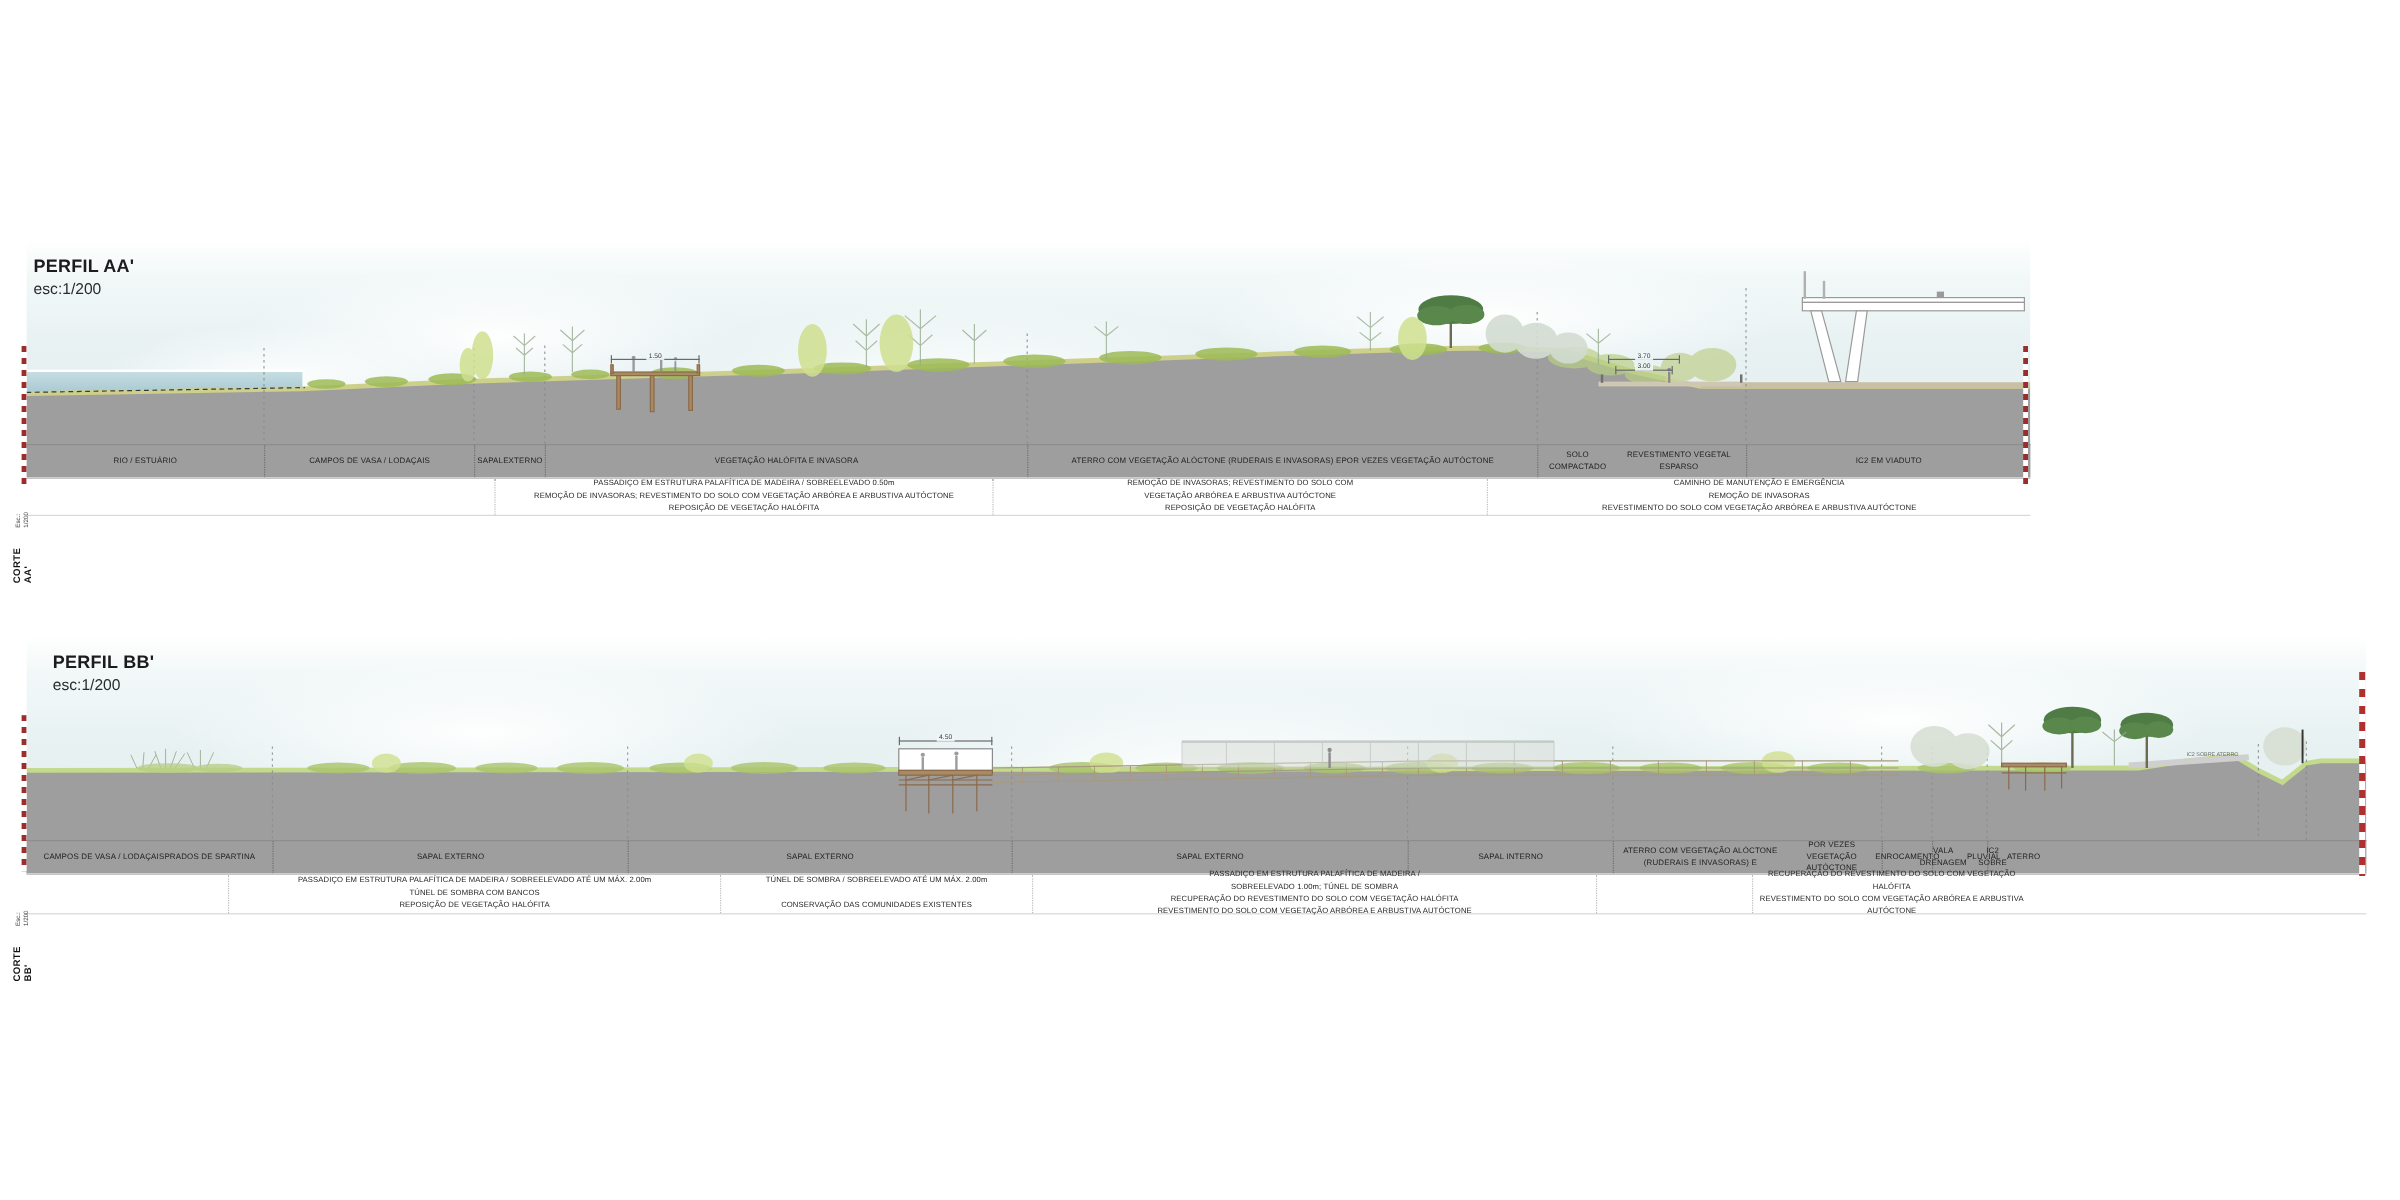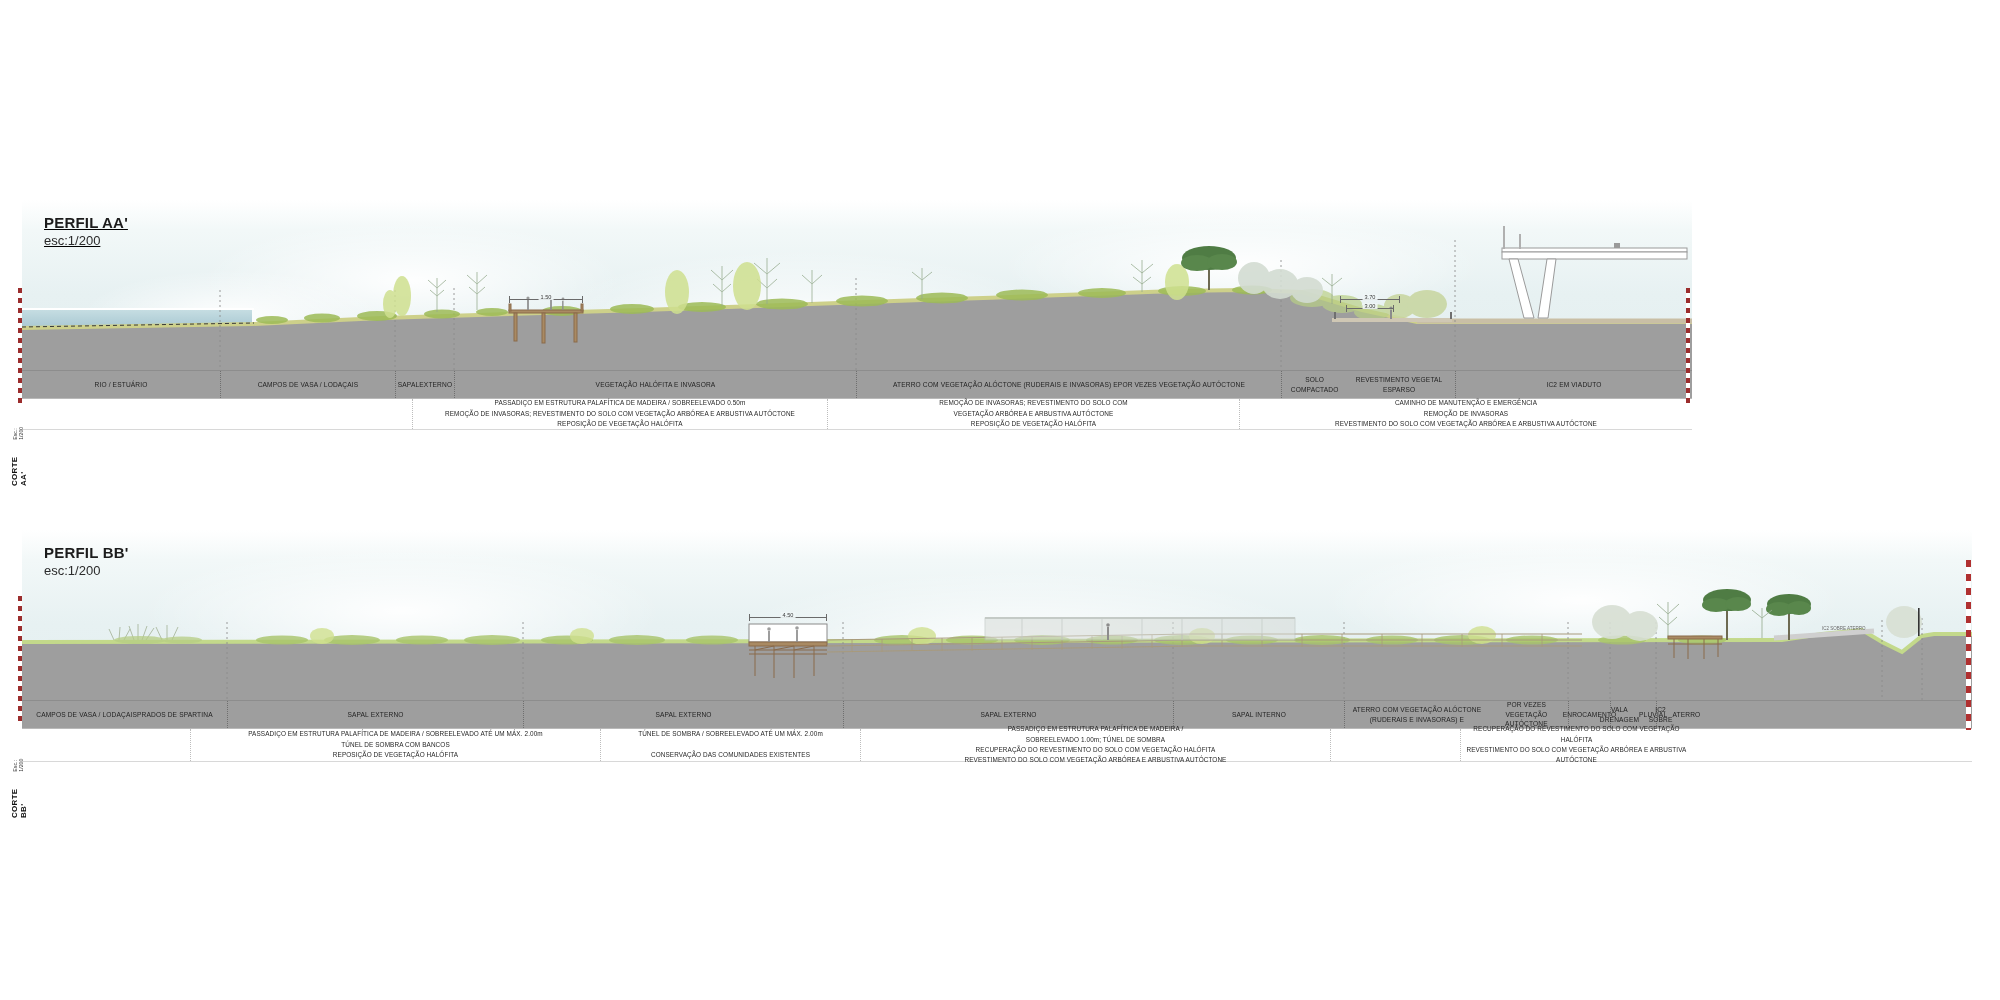--- a/index.html
+++ b/index.html
@@ -226,21 +226,21 @@
           <rect x="1480" y="48" width="185" height="4"></rect>
           <rect x="1480" y="52" width="185" height="7"></rect>
           <rect x="1481" y="26" width="2" height="23" fill="#b0b0b0" stroke="none"></rect>
           <rect x="1497" y="34" width="2" height="15" fill="#b0b0b0" stroke="none"></rect>
           <rect x="1592" y="43" width="6" height="5" fill="#9a9a9a" stroke="none"></rect>
           <path d="M1487,59 L1502,118 L1512,118 L1496,59 Z"></path>
           <path d="M1525,59 L1516,118 L1526,118 L1534,59 Z"></path>
         </g>
       </svg>
 
-      <div class="title" style="left:22px; top:14px;text-decoration:underline;">
+      <div class="title" style="left:6px; top:14px;">
         <div class="t1">PERFIL AA'</div>
         <div class="t2">esc:1/200</div>
       </div>
 
       <div class="dim" style="left:487px; top:96px;">
         <div class="dl" style="width:74px;">
             <span class="bar"></span>
             <span class="tick l"></span>
             <span class="tick r"></span>
           </div>

